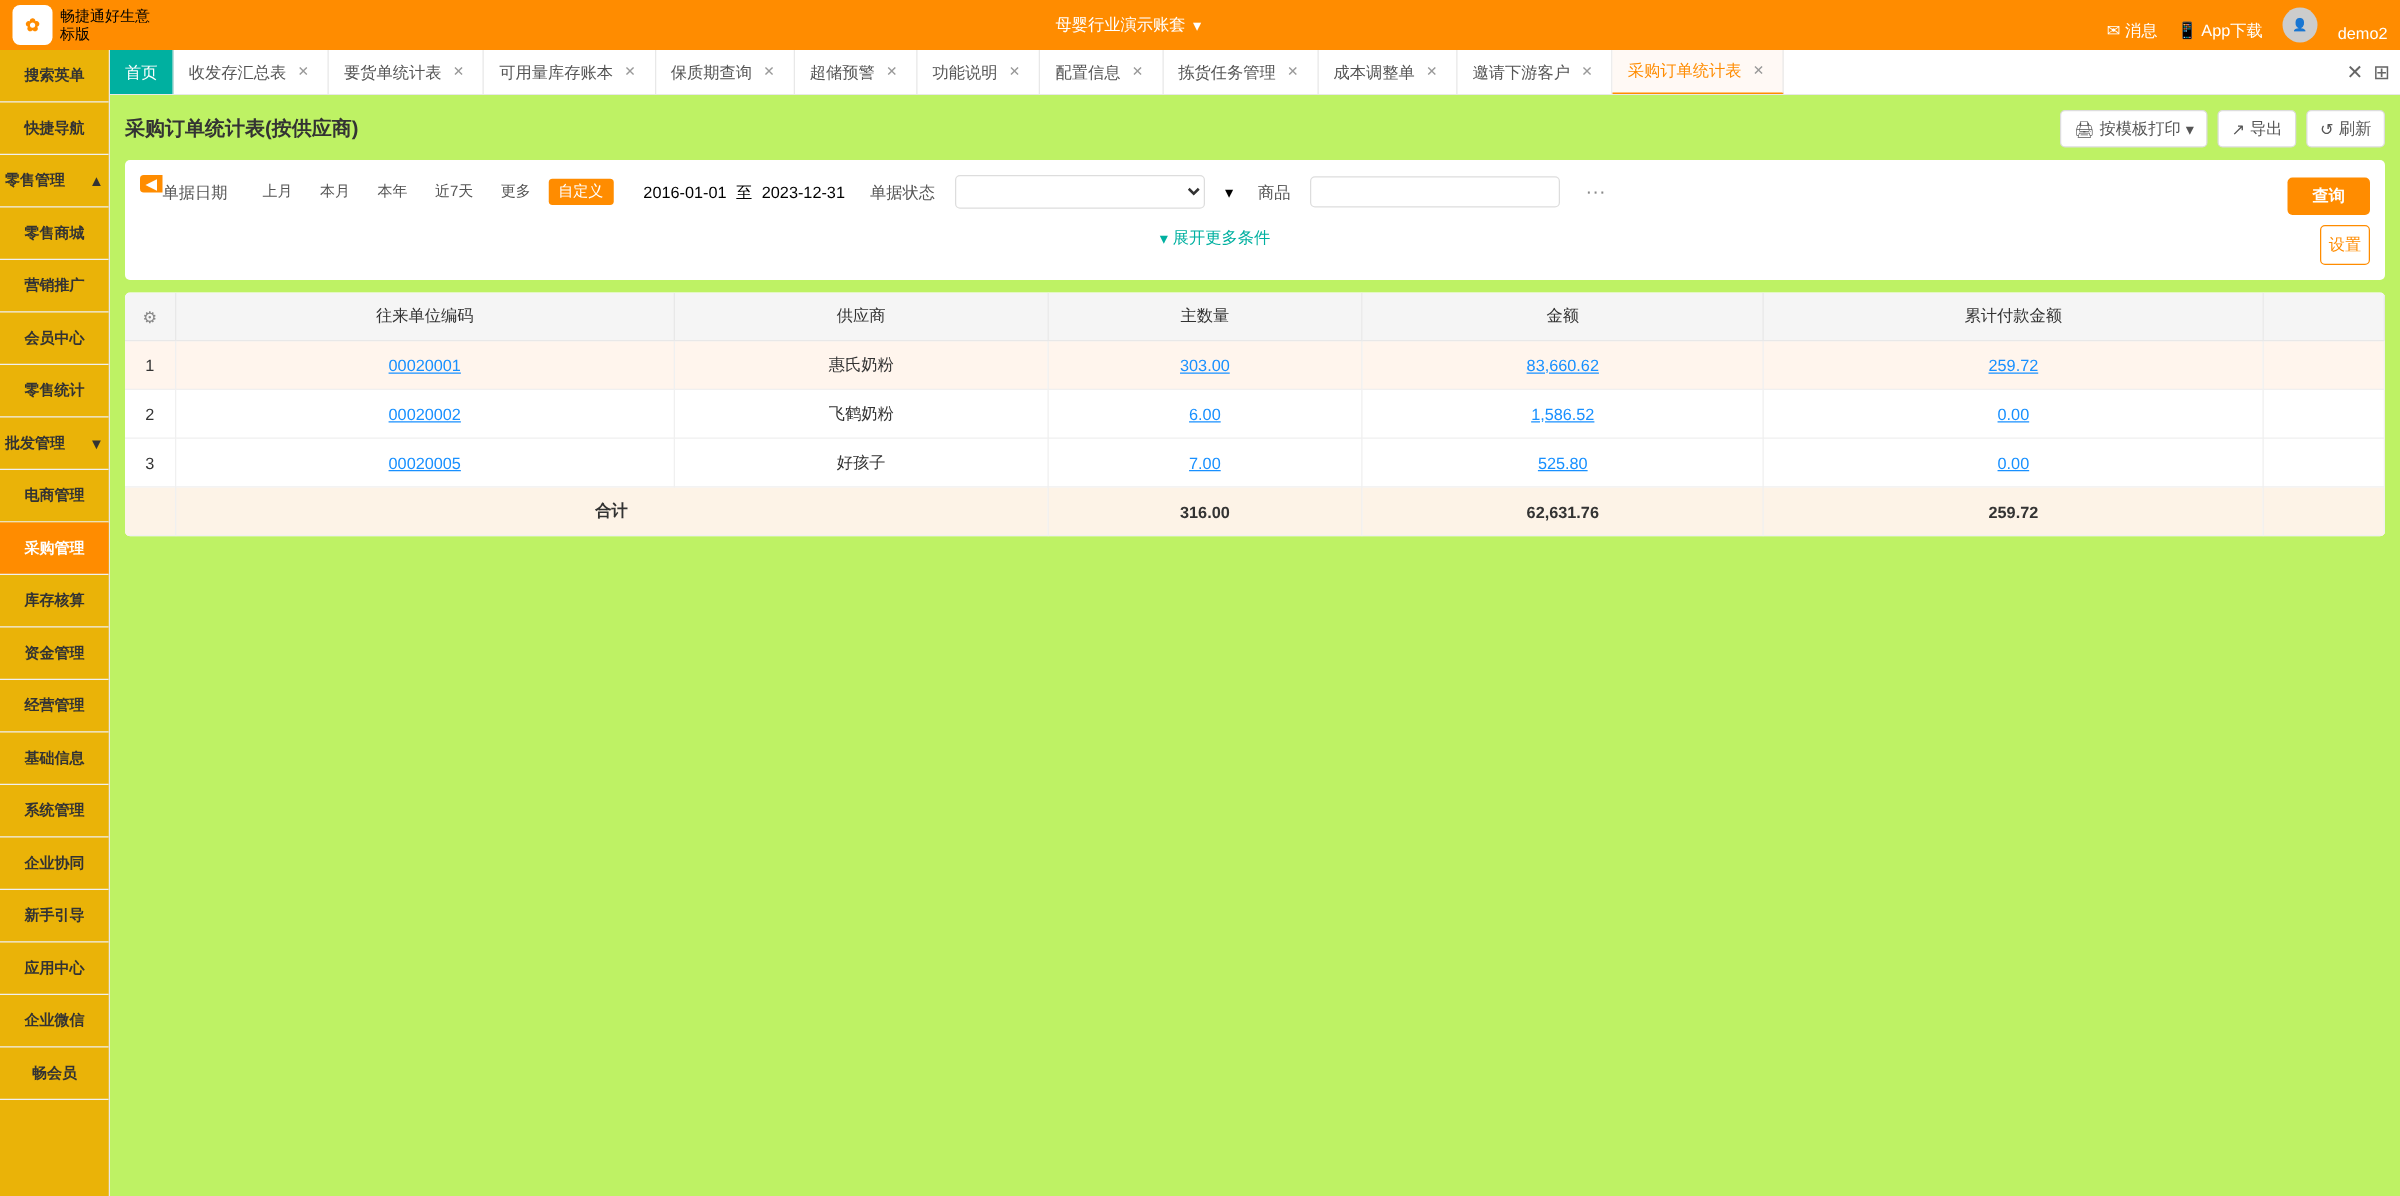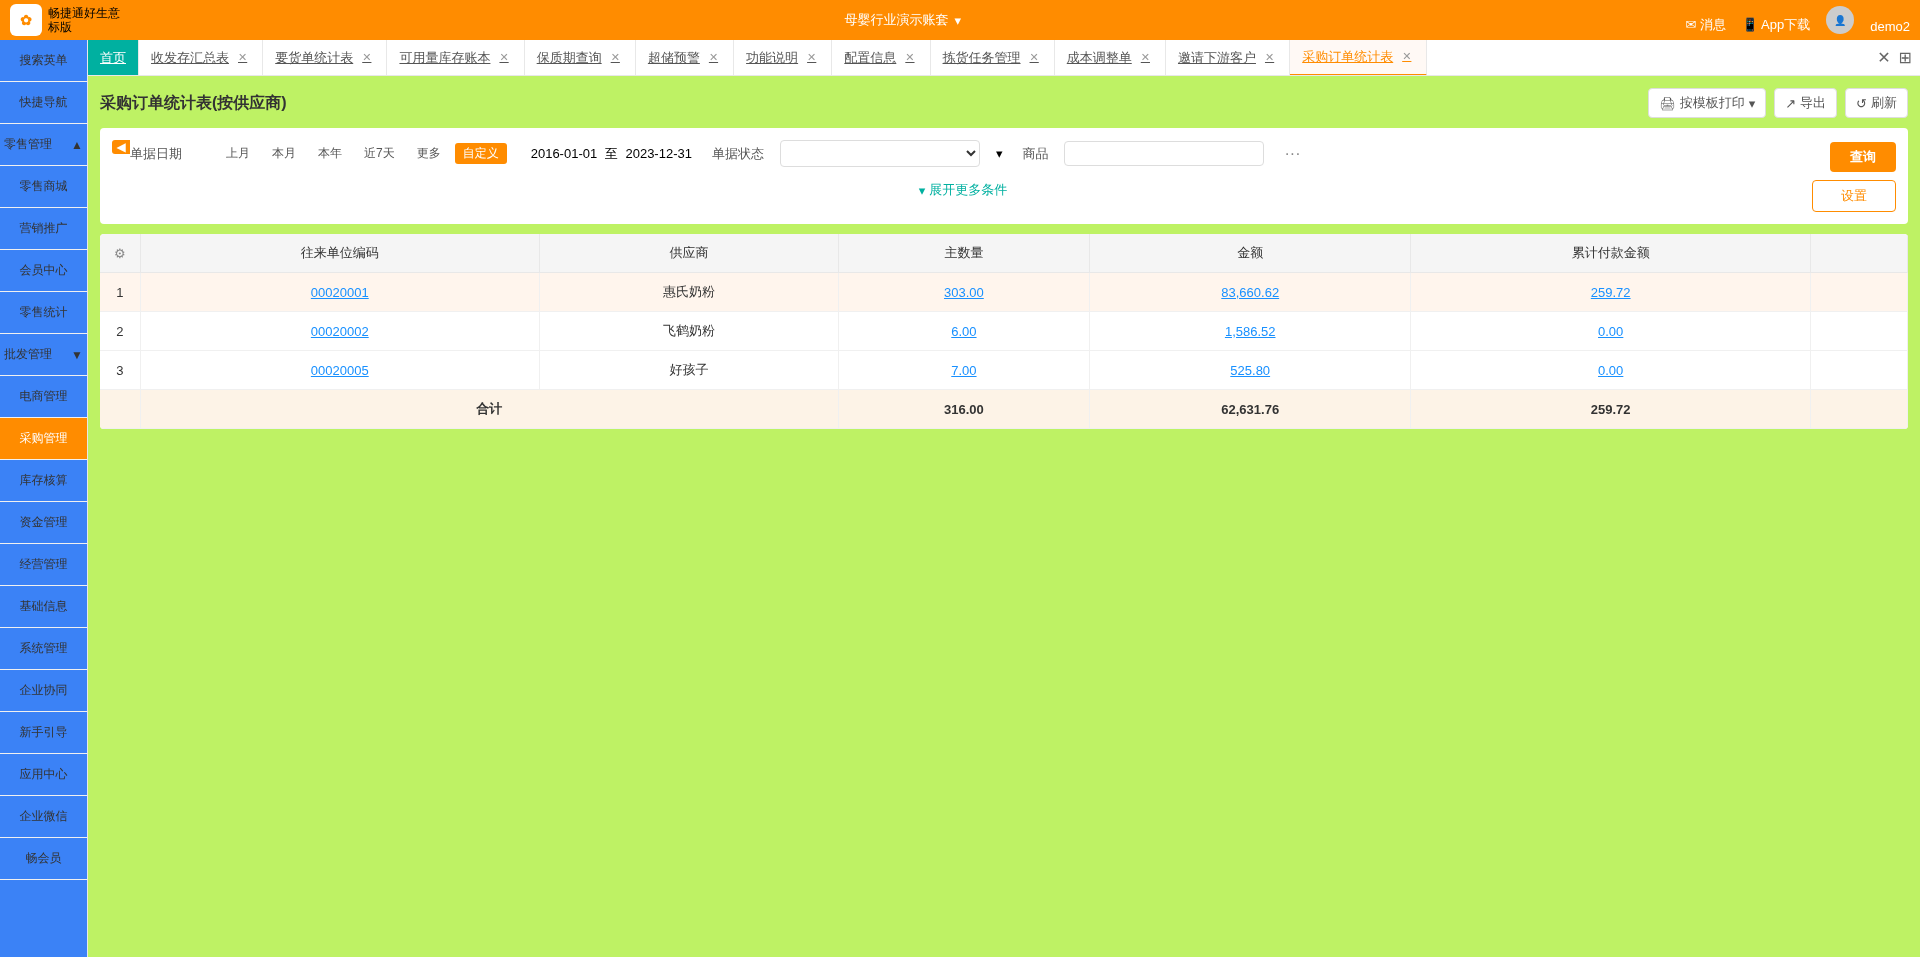--- a/index.html
+++ b/index.html
@@ -11,31 +11,31 @@
     .logo-area { display: flex; align-items: center; gap: 6px; }
     .logo-icon { width: 32px; height: 32px; background: #fff; border-radius: 6px; display: flex; align-items: center; justify-content: center; }
     .logo-icon span { color: #ff8c00; font-weight: bold; font-size: 14px; }
     .logo-text { color: #000000; font-size: 12px; line-height: 1.2; }
     .top-bar-center { display: flex; align-items: center; gap: 6px; color: #fff; font-size: 13px; }
     .top-bar-right { display: flex; align-items: flex-end; gap: 16px; color: #fff; font-size: 13px; }
     .top-bar-right .user-avatar { width: 28px; height: 28px; border-radius: 50%; background: #ccc; display: flex; align-items: center; justify-content: center; overflow: hidden; }
 
     
     .layout { display: flex; height: calc(957px - 40px); }
-    .sidebar { width: 88px; background: #3b82f6; border-right: 1px solid #e8e8e8; display: flex; flex-direction: column; overflow-y: auto; }
+    .sidebar { width: 88px; background: #eab308; border-right: 1px solid #e8e8e8; display: flex; flex-direction: column; overflow-y: auto; font-weight: bold; }
     .sidebar-item { padding: 12px 4px; text-align: center; cursor: pointer; color: #333; font-size: 12px; border-bottom: 1px solid #f0f0f0; transition: background 0.2s; }
     .sidebar-item.active { background: #ff8c00; color: #fff; }
     .sidebar-item.has-sub { display: flex; align-items: center; justify-content: space-between; gap: 2px; }
 
     
     .main-area { flex: 1; display: flex; flex-direction: column; overflow: hidden; }
 
     
     .nav-tabs { height: 36px; background: #fff; border-bottom: 1px solid #e8e8e8; display: flex; align-items: center; overflow-x: auto; }
-    .nav-tab { height: 36px; padding: 0 12px; display: flex; align-items: center; gap: 6px; cursor: pointer; font-size: 13px; color: #555; border-right: 1px solid #e8e8e8; white-space: nowrap; flex-shrink: 0; text-decoration: underline; }
+    .nav-tab { height: 36px; padding: 0 12px; display: flex; align-items: center; gap: 6px; cursor: pointer; font-size: 13px; color: #555; border-right: 1px solid #e8e8e8; white-space: nowrap; flex-shrink: 0; }
     .nav-tab.home { color: #fff; background: #00b0a0; }
     .nav-tab.active { background: #fff9f5; color: #ff8c00; border-bottom: 2px solid #ff8c00; }
     .nav-tab .close-btn { font-size: 11px; color: #999; cursor: pointer; padding: 1px 3px; border-radius: 2px; }
     .nav-tabs-end { margin-left: auto; display: flex; align-items: center; gap: 8px; padding: 0 8px; }
     .nav-tabs-end span { cursor: pointer; font-size: 16px; color: #666; }
 
     
     .page-content { flex: 1; background: #bef264; overflow-y: auto; padding: 12px; }
 
     
@@ -43,32 +43,32 @@
     .page-title { font-size: 16px; font-weight: bold; color: #333; }
     .page-actions { display: flex; align-items: center; gap: 8px; }
     .btn-template { background: #fff; border: 1px solid #ddd; border-radius: 4px; padding: 5px 10px; cursor: pointer; font-size: 13px; color: #555; display: flex; align-items: center; gap: 4px; }
     .btn-export { background: #fff; border: 1px solid #ddd; border-radius: 4px; padding: 5px 10px; cursor: pointer; font-size: 13px; color: #555; display: flex; align-items: center; gap: 4px; }
     .btn-refresh { background: #fff; border: 1px solid #ddd; border-radius: 4px; padding: 5px 10px; cursor: pointer; font-size: 13px; color: #555; display: flex; align-items: center; gap: 4px; }
 
     
     .filter-panel { background: #fff; border-radius: 4px; padding: 12px; margin-bottom: 10px; }
     .filter-item { display: flex; align-items: center; gap: 16px; }
     .filter-label { color: #555; font-size: 13px; white-space: nowrap; }
-    .date-shortcuts { display: flex; align-items: center; gap: 6px; margin-left: 20px; }
+    .date-shortcuts { display: flex; align-items: center; gap: 6px; margin-left: 4px; }
     .date-shortcut { padding: 2px 8px; border-radius: 3px; cursor: pointer; font-size: 12px; color: #555; }
     .date-tag { background: #ff8c00; color: #fff; padding: 2px 8px; border-radius: 3px; font-size: 12px; cursor: pointer; }
     .toggle-more { display: flex; align-items: center; gap: 4px; color: #00b0a0; cursor: pointer; font-size: 13px; margin: 8px auto 0; width: fit-content; }
 
     
     .status-select { border: 1px solid #ddd; border-radius: 4px; padding: 4px 8px; width: 200px; font-size: 13px; color: #333; background: #fff; }
     .goods-input { border: 1px solid #ddd; border-radius: 4px; padding: 4px 8px; width: 200px; font-size: 13px; color: #333; }
 
     
     .btn-query { background: #ff8c00; color: #fff; border: none; border-radius: 4px; padding: 6px 20px; cursor: pointer; font-size: 13px; font-weight: bold; }
-    .btn-settings { background: #fff; border: 1px solid #ff8c00; color: #ff8c00; border-radius: 4px; padding: 6px 28px; cursor: pointer; font-size: 13px; margin-top: 4px; }
+    .btn-settings { background: #fff; border: 1px solid #ff8c00; color: #ff8c00; border-radius: 4px; padding: 6px 6px; cursor: pointer; font-size: 13px; margin-top: 4px; }
 
     
     .data-table { background: #fff; border-radius: 4px; overflow: hidden; }
     .table-inner { width: 100%; border-collapse: collapse; }
     .table-inner th { background: #f5f5f5; padding: 10px 12px; text-align: center; font-size: 13px; color: #333; font-weight: normal; border-bottom: 1px solid #e8e8e8; border-right: 1px solid #e8e8e8; }
     .table-inner td { padding: 10px 12px; text-align: center; font-size: 13px; color: #333; border-bottom: 1px solid #f0f0f0; border-right: 1px solid #f0f0f0; }
     .table-inner tr.row-highlight { background: #fff5ed; }
     .link-val { color: #1890ff; text-decoration: underline; cursor: pointer; }
     .footer-row td { background: #fdf3e7; font-weight: bold; }
     .col-settings-icon { width: 20px; height: 20px; cursor: pointer; color: #888; }

